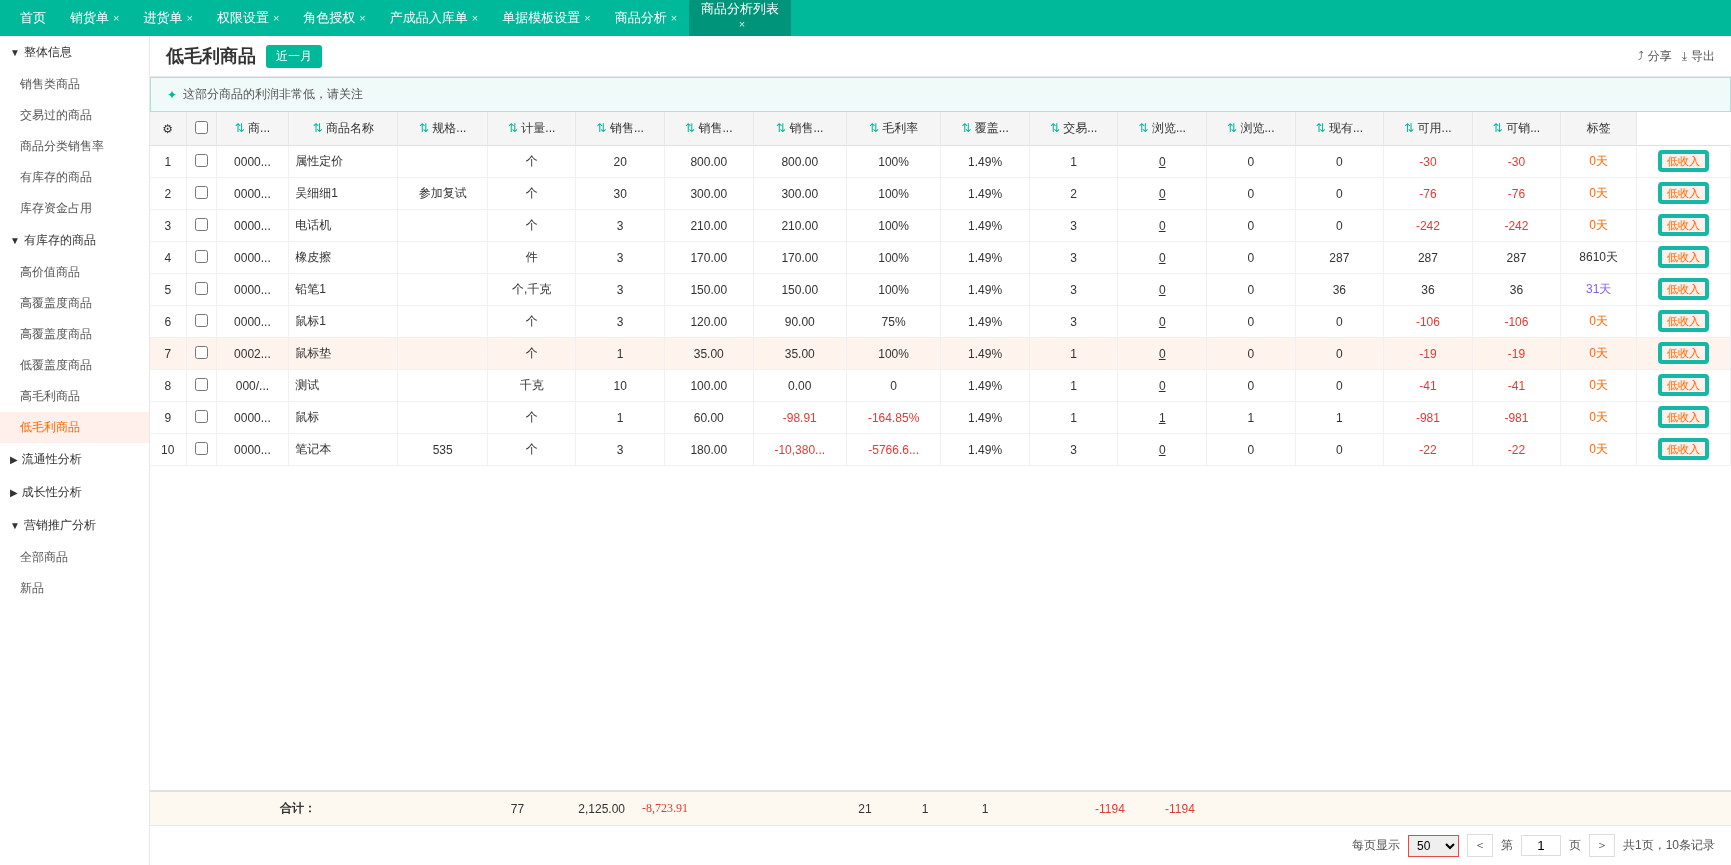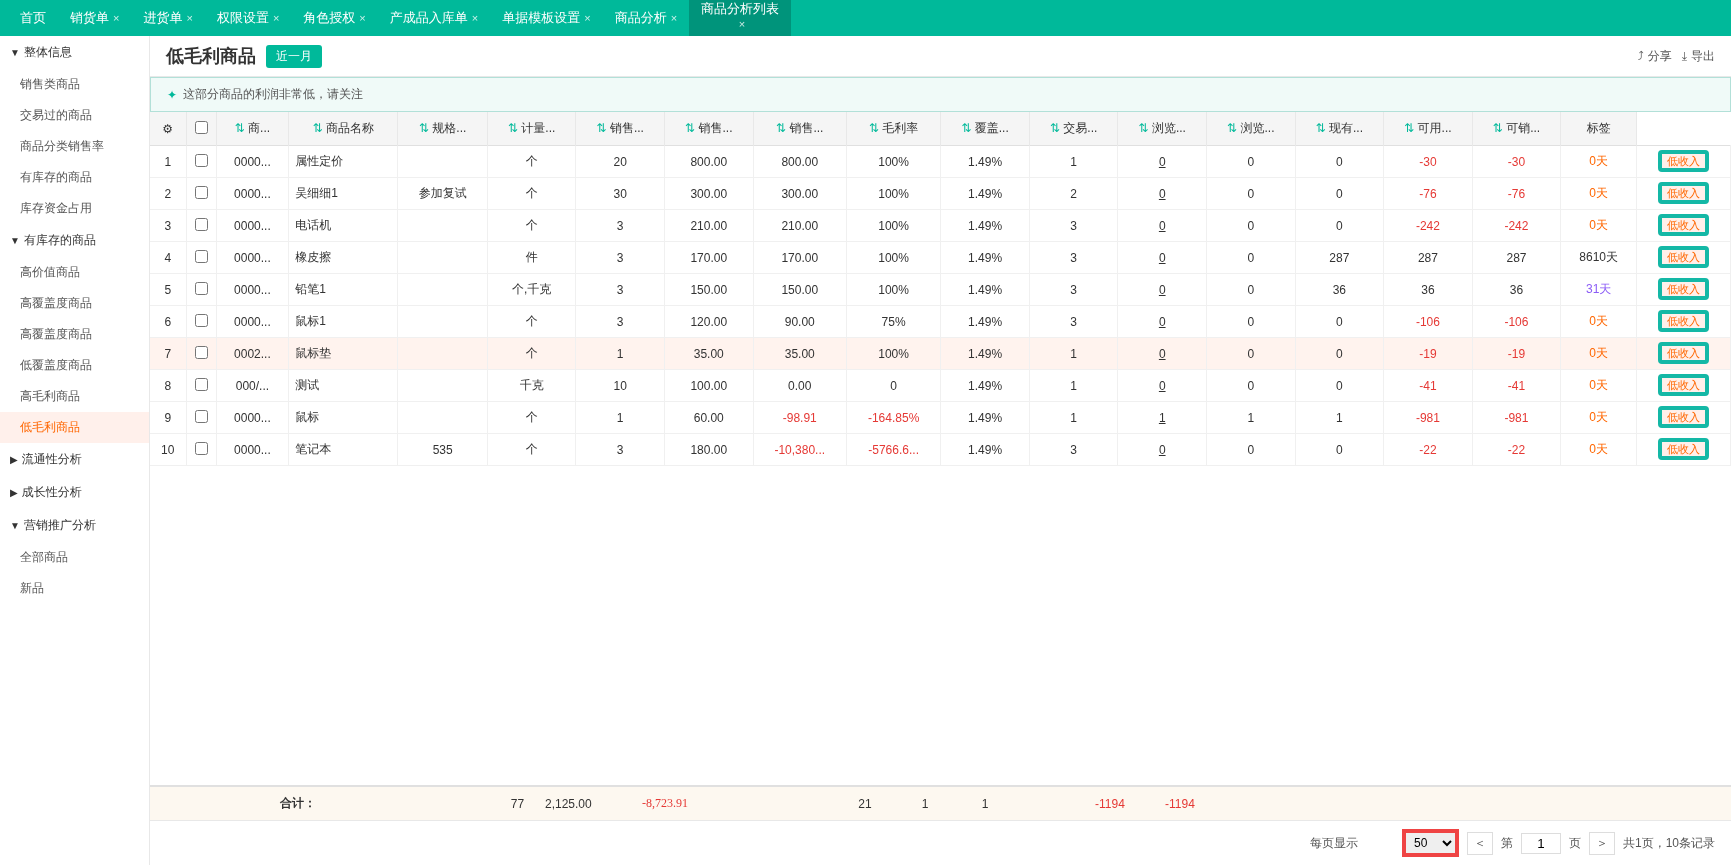--- a/index.html
+++ b/index.html
@@ -199,24 +199,23 @@
       align-items: center;
       justify-content: flex-end;
       padding: 8px 16px;
       background: #fff;
       border-top: 1px solid #e8e8e8;
       gap: 8px;
       font-size: 12px;
       color: #555;
     }
     .pagination-bar select {
-      border: 4px solid #ef4444;
+      border: 1px solid #ef4444;
       padding: 2px 4px;
       font-size: 12px;
-      margin-left: 36px;
     }
     .page-btn {
       border: 1px solid #ddd;
       background: #fff;
       padding: 2px 6px;
       cursor: pointer;
       font-size: 12px;
       color: #555;
     }
     .page-input {
@@ -570,21 +569,21 @@
 
     <div class="table-footer" id="footer-row">
   <div style="display:flex; width:100%; font-size:12px; align-items:center; padding:0 4px;">
     <div style="min-width:36px;"></div>
     <div style="min-width:30px;"></div>
     <div style="min-width:60px;"></div>
     <div style="min-width:70px; font-weight:bold;">合计：</div>
     <div style="min-width:80px;"></div>
     <div style="min-width:60px;"></div>
     <div style="min-width:55px; text-align:center;">77</div>
-    <div style="min-width:80px; text-align:left;">2,125.00</div>
+    <div style="min-width:80px; text-align:right;">2,125.00</div>
     <div style="min-width:80px; text-align:center; color:#e53935;font-family:Liberation Serif, serif;">-8,723.91</div>
     <div style="min-width:70px;"></div>
     <div style="min-width:60px;"></div>
     <div style="min-width:60px; text-align:center;">21</div>
     <div style="min-width:60px; text-align:center;">1</div>
     <div style="min-width:60px; text-align:center;">1</div>
     <div style="min-width:60px;"></div>
     <div style="min-width:70px; text-align:center; color:#e53935;">-1194</div>
     <div style="min-width:70px; text-align:center; color:#e53935;">-1194</div>
   </div>

